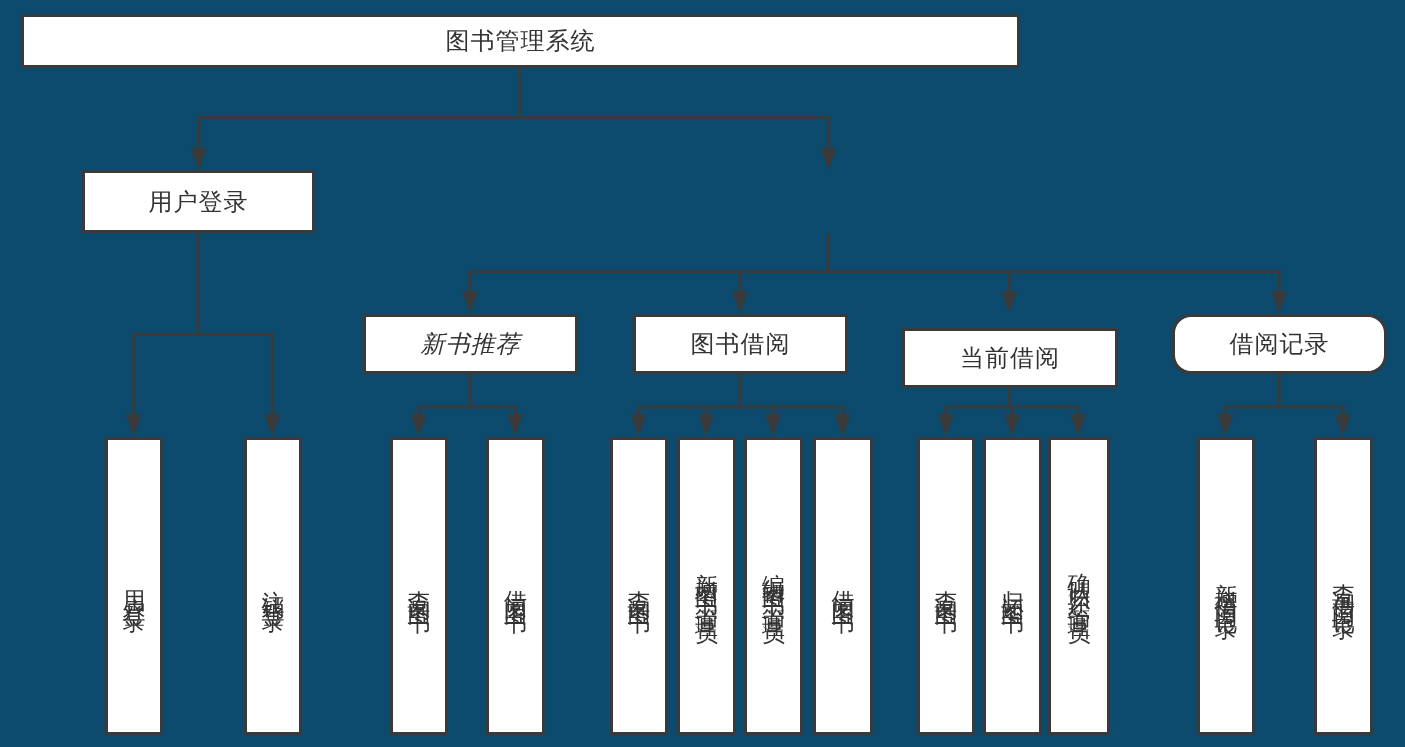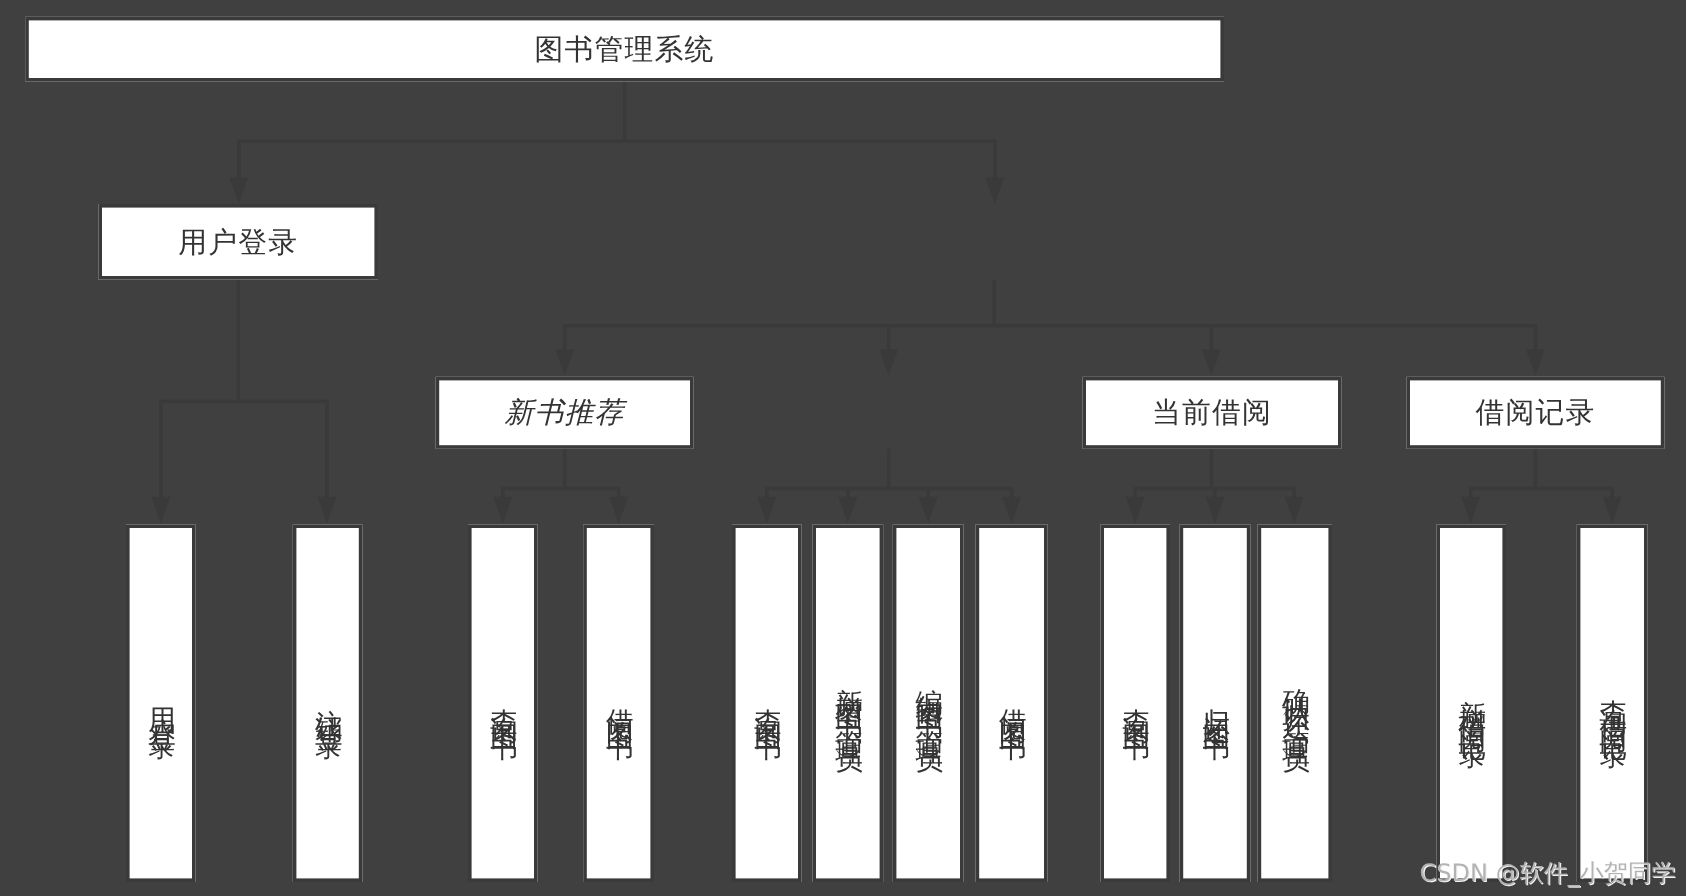--- a/index.html
+++ b/index.html
@@ -3,21 +3,21 @@
 <meta charset="utf-8">
 <style>
   html,body { margin:0; padding:0; }
   body {
     font-family: "DejaVu Sans", "Liberation Sans", sans-serif;
     background:#ffffff;
   }
   #canvas {
     position:relative;
     width:1405px; height:747px;
-    background:#404040;
+    background:#0c4a6e;
     overflow:hidden;
   }
   #connectors {
     position:absolute; left:0; top:0;
     width:1405px; height:747px;
     pointer-events:none;
   }
   #connectors path {
     stroke:#3a3a3a; stroke-width:3; fill:none;
   }
@@ -114,24 +114,27 @@
     <span>图书管理系统</span>
   </div>
 
   <div class="node h" style="left:82px; top:170px; width:233px; height:63px;">
     <span>用户登录</span>
   </div>
 
   <div class="node h" style="left:363px; top:314px; width:215px; height:60px;font-style:italic;">
     <span>新书推荐</span>
   </div>
-  <div class="node h" style="left:902px; top:314px; width:216px; height:60px;">
+  <div class="node h" style="left:633px; top:314px; width:215px; height:60px;">
+    <span>图书借阅</span>
+  </div>
+  <div class="node h" style="left:902px; top:328px; width:216px; height:60px;">
     <span>当前借阅</span>
   </div>
-  <div class="node h" style="left:1172px; top:314px; width:215px; height:60px;">
+  <div class="node h" style="left:1172px; top:314px; width:215px; height:60px;border-radius:19px;">
     <span>借阅记录</span>
   </div>
 
   <div class="node v" style="left:105px; top:437px; width:58px; height:298px;">
     <span>用户登录</span>
   </div>
   <div class="node v" style="left:244px; top:437px; width:58px; height:298px;">
     <span>注销登录</span>
   </div>
 
@@ -165,15 +168,14 @@
     <span>确认归还（管理员）</span>
   </div>
 
   <div class="node v" style="left:1197px; top:437px; width:58px; height:298px;">
     <span>新增借阅记录</span>
   </div>
   <div class="node v" style="left:1314px; top:437px; width:59px; height:298px;">
     <span>查询借阅记录</span>
   </div>
 
-  <div id="watermark">CSDN @软件_小贺同学</div>
 
 </div>
 
 </body></html>

